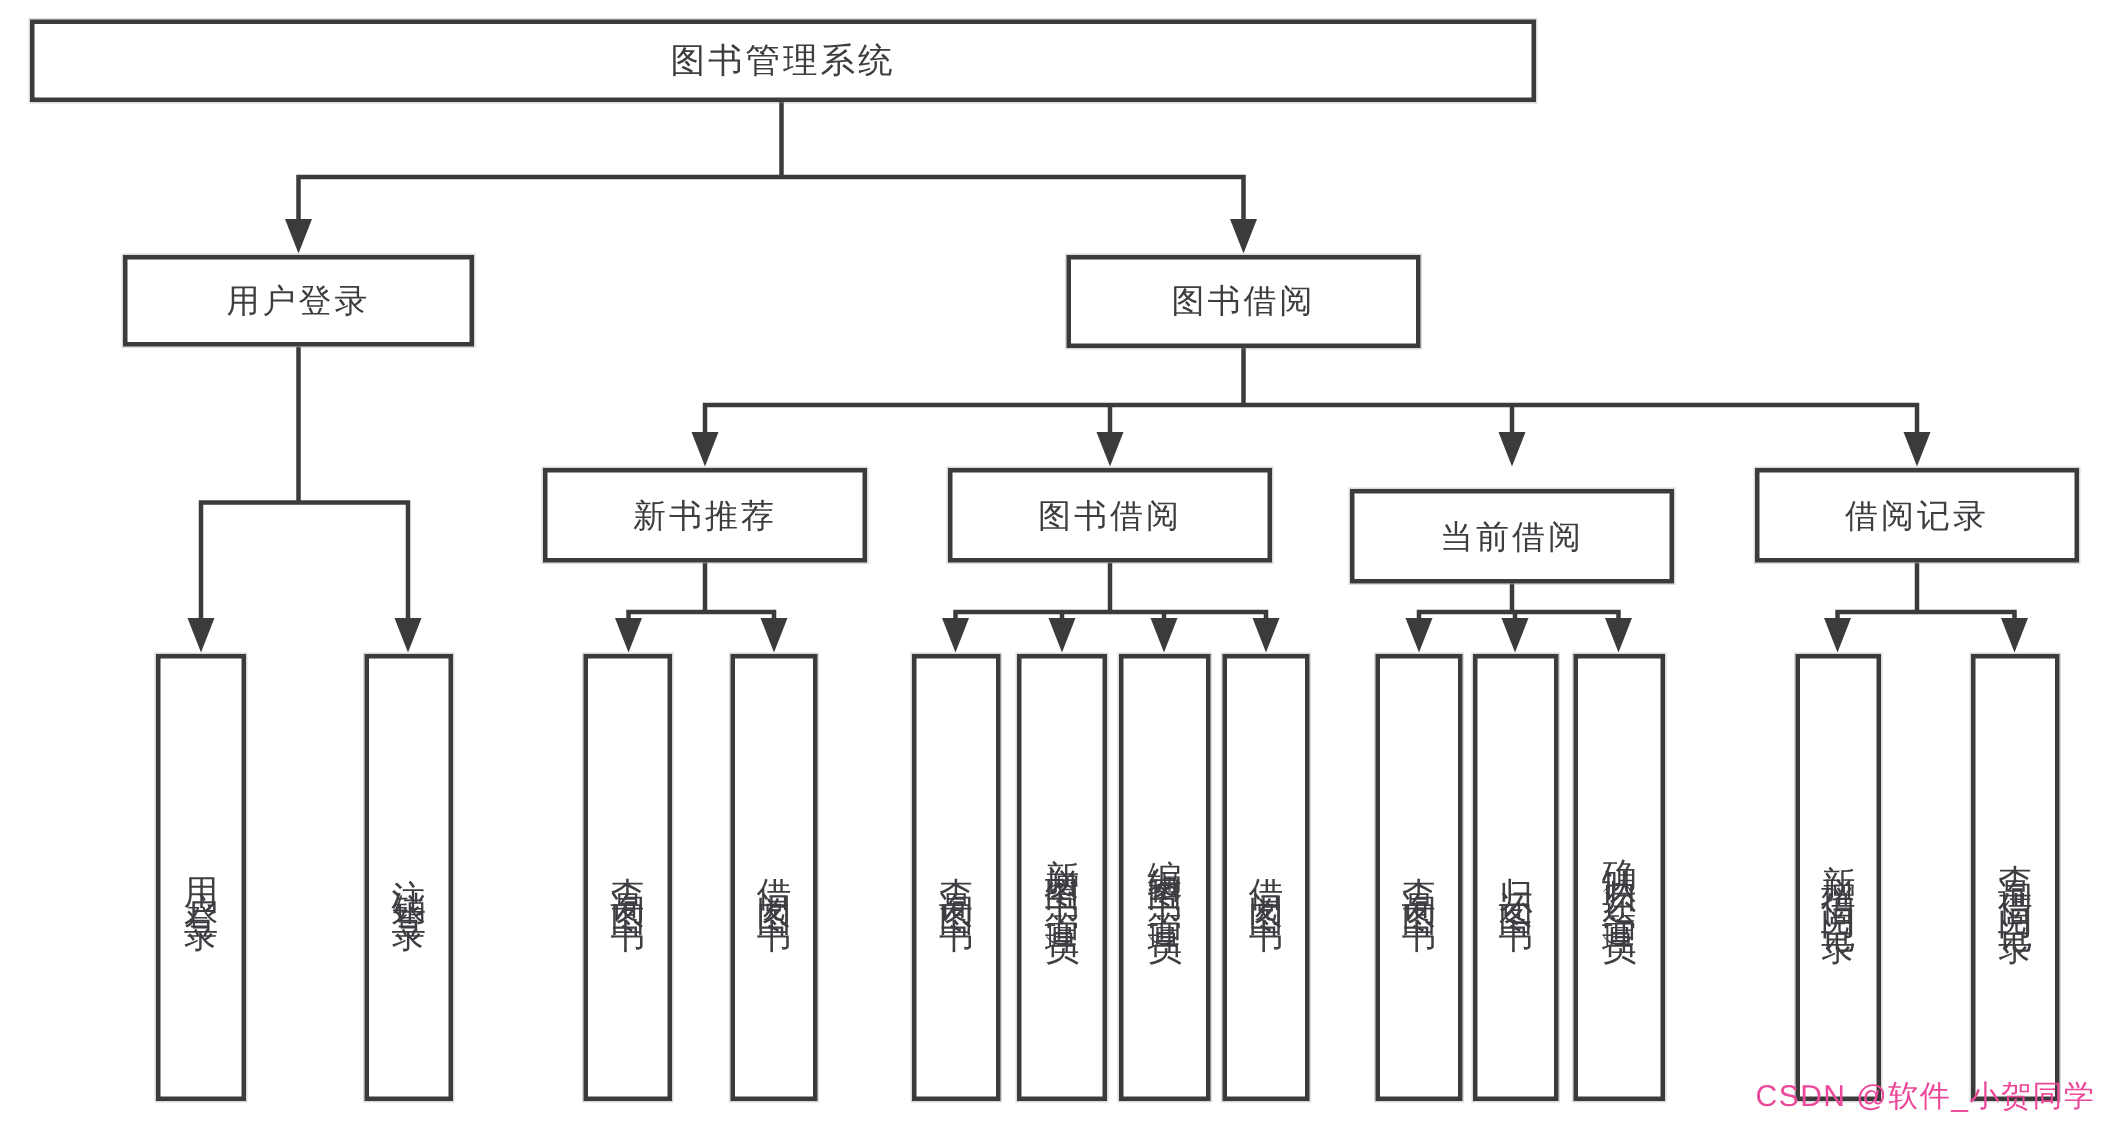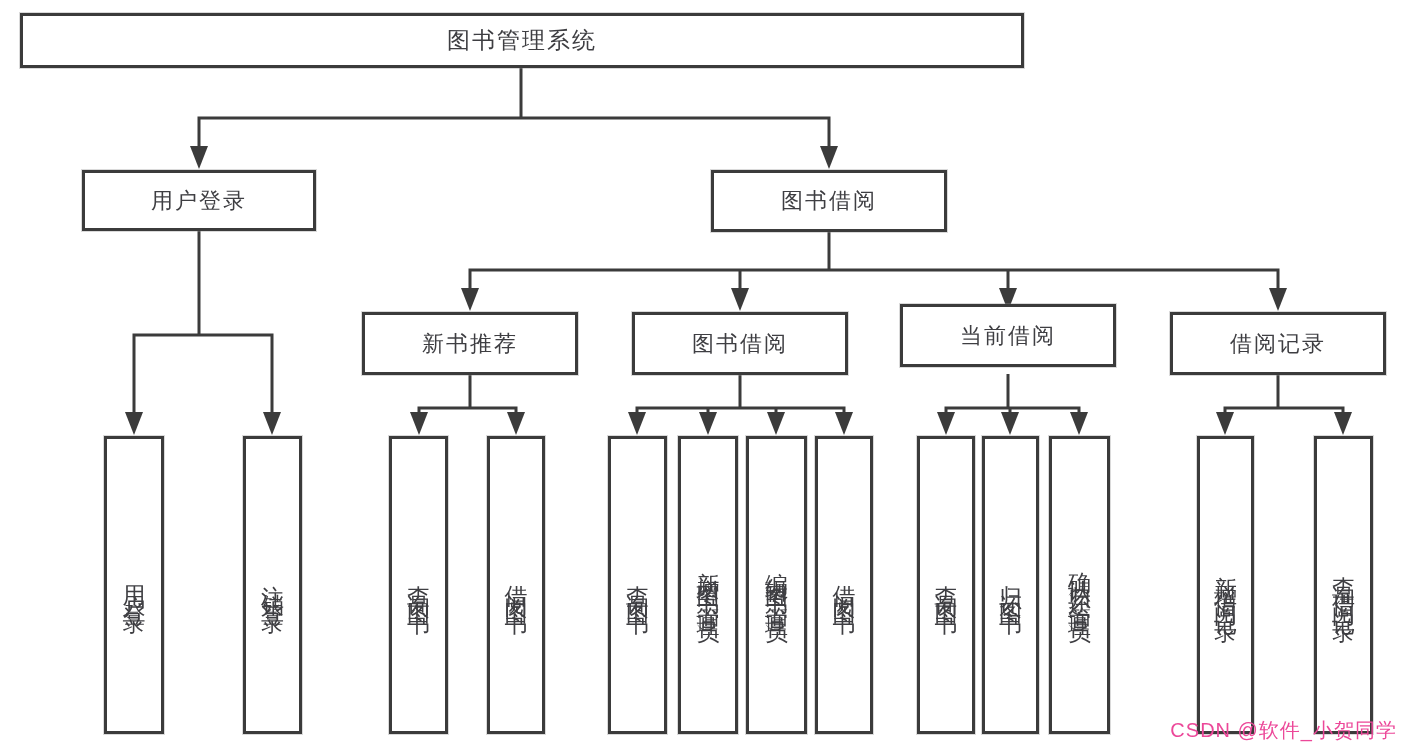--- a/index.html
+++ b/index.html
@@ -129,21 +129,21 @@
   <div class="box hbox" style="left:711px; top:170px; width:236px; height:62px;">
     <span>图书借阅</span>
   </div>
 
   <div class="box hbox" style="left:362px; top:312px; width:216px; height:63px;">
     <span>新书推荐</span>
   </div>
   <div class="box hbox" style="left:632px; top:312px; width:216px; height:63px;align-items:center;">
     <span>图书借阅</span>
   </div>
-  <div class="box hbox" style="left:900px; top:304px; width:216px; height:63px;">
+  <div class="box hbox" style="left:900px; top:326px; width:216px; height:63px;">
     <span>当前借阅</span>
   </div>
   <div class="box hbox" style="left:1170px; top:312px; width:216px; height:63px;">
     <span>借阅记录</span>
   </div>
 
   <div class="box vbox" style="left:104px; top:436px; width:60px; height:298px;">
     <span class="vtext">用户登录</span>
   </div>
   <div class="box vbox" style="left:243px; top:436px; width:59px; height:298px;">

